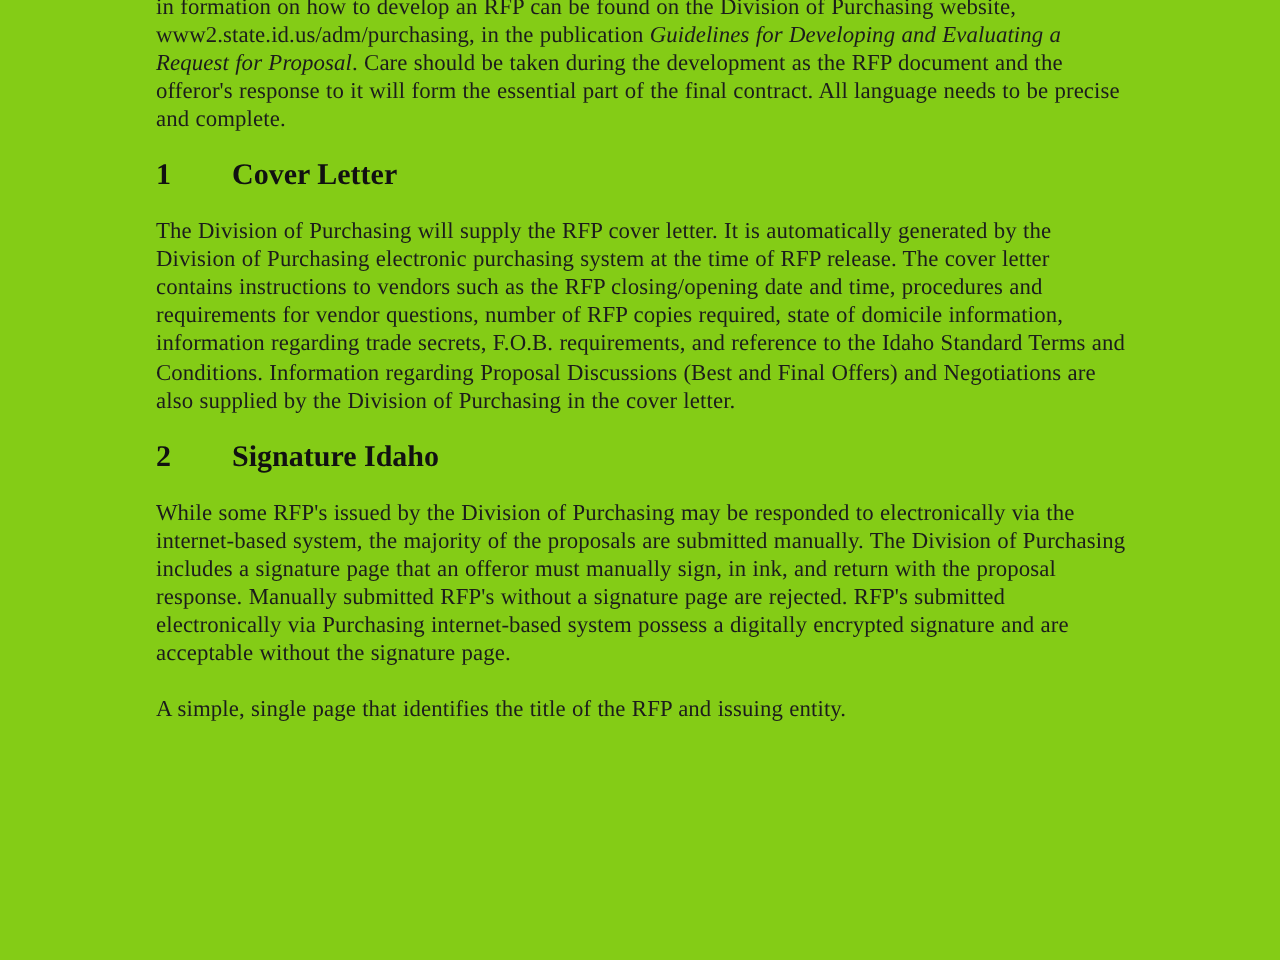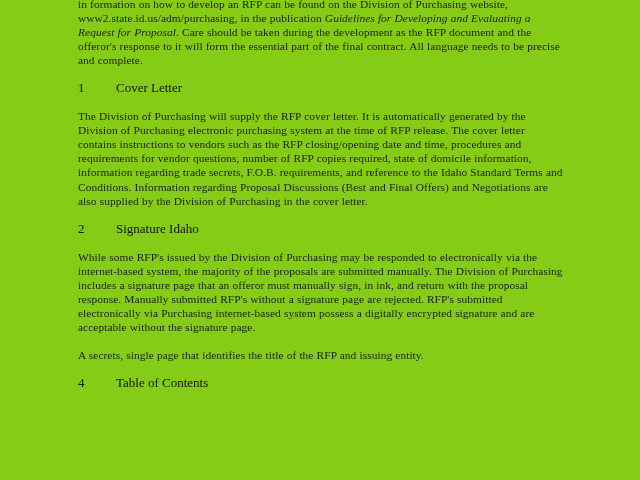--- a/index.html
+++ b/index.html
@@ -32,23 +32,23 @@
     margin: 0 0 14px 0;
     font-size: 11.4px;
     line-height: 14.05px;
     text-align: left;
     letter-spacing: 0.005em;
     word-spacing: 0.02em;
     color: #1c1c1c;
   }
   .heading {
     margin: 0 0 14px 0;
-    font-size: 13px;
+    font-size: 15px;
     line-height: 14.05px;
-    font-weight: normal;
+    font-weight: bold;
     color: #111111;
     display: block;
     white-space: nowrap;
   }
   .heading .num {
     display: inline-block;
     width: 38px;
   }
   .heading .htext {
     display: inline;
@@ -68,18 +68,17 @@
 
     <div class="heading"><span class="num">1</span><span class="htext">Cover Letter</span></div>
 
     <p class="para">The Division of Purchasing will supply the RFP cover letter. It is automatically generated by the Division of Purchasing electronic purchasing system at the time of RFP release. The cover letter contains instructions to vendors such as the RFP closing/opening date and time, procedures and requirements for vendor questions, number of RFP copies required, state of domicile information, information regarding trade secrets, F.O.B. requirements, and reference to the Idaho Standard Terms and Conditions. Information regarding Proposal Discussions (Best and Final Offers) and Negotiations are also supplied by the Division of Purchasing in the cover letter.</p>
 
     <div class="heading"><span class="num">2</span><span class="htext">Signature Idaho</span></div>
 
     <p class="para">While some RFP's issued by the Division of Purchasing may be responded to electronically via the internet-based system, the majority of the proposals are submitted manually. The Division of Purchasing includes a signature page that an offeror must manually sign, in ink, and return with the proposal response. Manually submitted RFP's without a signature page are rejected. RFP's submitted electronically via Purchasing internet-based system possess a digitally encrypted signature and are acceptable without the signature page.</p>
 
 
-    <p class="para">A secrets, single page that identifies the title of the RFP and issuing entity.</p>
+    <p class="para">A simple, single page that identifies the title of the RFP and issuing entity.</p>
 
-    <div class="heading"><span class="num">4</span><span class="htext">Table of Contents</span></div>
 
   </div>
 </div>
 
 </body></html>

